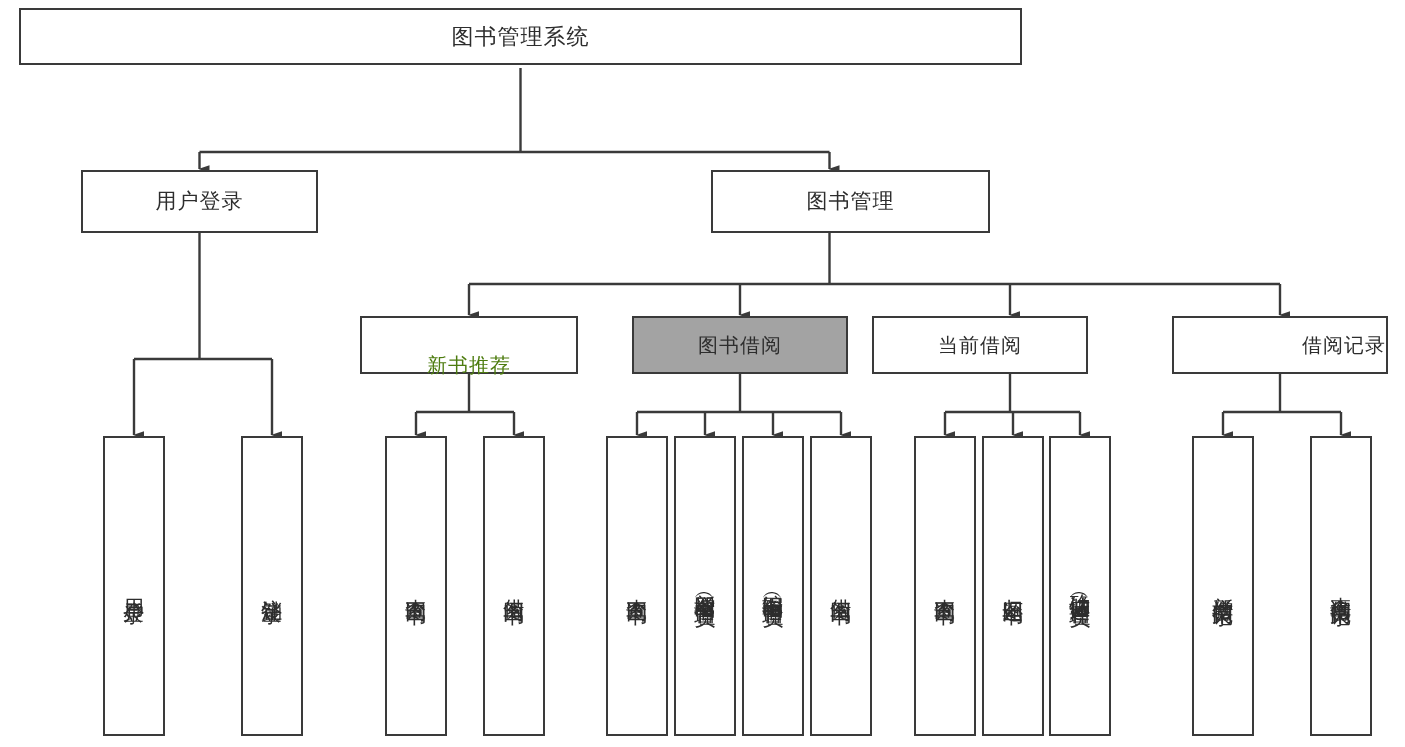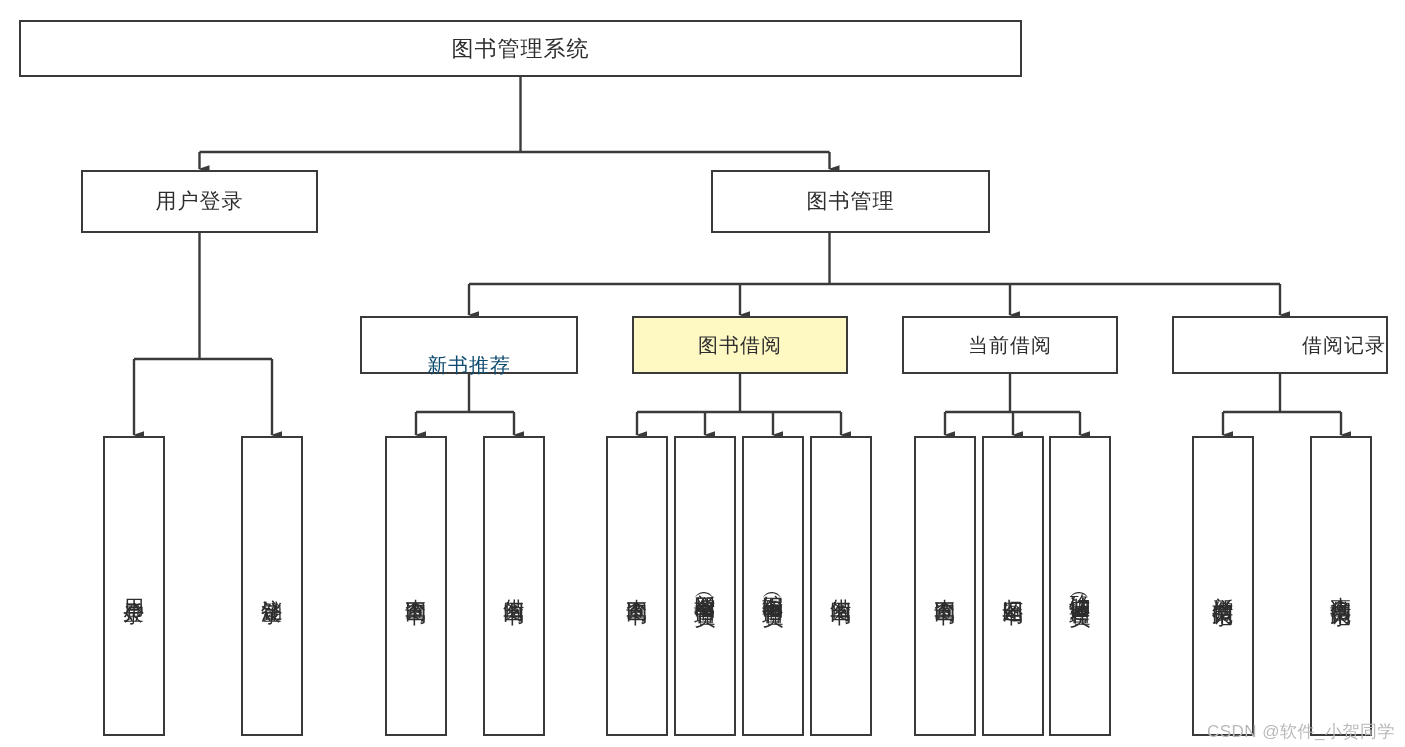--- a/index.html
+++ b/index.html
@@ -108,36 +108,36 @@
         <path d="M1013,412 L1013,435" marker-end="url(#arrowhead)"></path>
         <path d="M1080,412 L1080,435" marker-end="url(#arrowhead)"></path>
         <path d="M1280,374 L1280,412"></path>
         <path d="M1223,412 L1341,412"></path>
         <path d="M1223,412 L1223,435" marker-end="url(#arrowhead)"></path>
         <path d="M1341,412 L1341,435" marker-end="url(#arrowhead)"></path>
       </g>
   </svg>
 
   <div id="node-layer">
-      <div class="node level0" style="left: 19px; top: 20px; width: 1003px; height: 57px; border-color: rgb(58, 58, 58); background: rgb(255, 255, 255);">
+      <div class="node level0" style="left: 19px; top: 8px; width: 1003px; height: 57px; border-color: rgb(58, 58, 58); background: rgb(255, 255, 255);">
         <span class="node-label" style="color: rgb(45, 45, 45);">图书管理系统</span>
       </div>
       <div class="node level1" style="left: 81px; top: 170px; width: 237px; height: 63px; border-color: rgb(58, 58, 58); background: rgb(255, 255, 255);">
         <span class="node-label" style="color: rgb(45, 45, 45);">用户登录</span>
       </div>
       <div class="node level1" style="left: 711px; top: 170px; width: 279px; height: 63px; border-color: rgb(58, 58, 58); background: rgb(255, 255, 255);">
         <span class="node-label" style="color: rgb(45, 45, 45);">图书管理</span>
       </div>
       <div class="node level2" style="left: 360px; top: 316px; width: 218px; height: 58px; border-color: rgb(58, 58, 58); background: rgb(255, 255, 255);">
-        <span class="node-label" style="color: #0c4a6e; margin-top: 40px;">新书推荐</span>
+        <span class="node-label" style="color: #4d7c0f; margin-top: 40px;">新书推荐</span>
       </div>
-      <div class="node level2" style="left: 632px; top: 316px; width: 216px; height: 58px; border-color: rgb(58, 58, 58); background: #fef9c3;">
+      <div class="node level2" style="left: 632px; top: 316px; width: 216px; height: 58px; border-color: rgb(58, 58, 58); background: #a3a3a3;">
         <span class="node-label" style="color: rgb(45, 45, 45);">图书借阅</span>
       </div>
-      <div class="node level2" style="left: 902px; top: 316px; width: 216px; height: 58px; border-color: rgb(58, 58, 58); background: rgb(255, 255, 255);">
+      <div class="node level2" style="left: 872px; top: 316px; width: 216px; height: 58px; border-color: rgb(58, 58, 58); background: rgb(255, 255, 255);">
         <span class="node-label" style="color: rgb(45, 45, 45);">当前借阅</span>
       </div>
       <div class="node level2" style="left: 1172px; top: 316px; width: 216px; height: 58px; border-color: rgb(58, 58, 58); background: rgb(255, 255, 255); justify-content: flex-end;">
         <span class="node-label" style="color: rgb(45, 45, 45);">借阅记录</span>
       </div>
       <div class="node level3 leaf" style="left: 103px; top: 436px; width: 62px; height: 300px; border-color: rgb(58, 58, 58); background: rgb(255, 255, 255);">
         <span class="node-label" style="color: rgb(45, 45, 45);">用户登录</span>
       </div>
       <div class="node level3 leaf" style="left: 241px; top: 436px; width: 62px; height: 300px; border-color: rgb(58, 58, 58); background: rgb(255, 255, 255);">
         <span class="node-label" style="color: rgb(45, 45, 45);">注销登录</span>
@@ -170,14 +170,13 @@
         <span class="node-label" style="color: rgb(45, 45, 45);">确认归还（管理员）</span>
       </div>
       <div class="node level3 leaf" style="left: 1192px; top: 436px; width: 62px; height: 300px; border-color: rgb(58, 58, 58); background: rgb(255, 255, 255);">
         <span class="node-label" style="color: rgb(45, 45, 45);">新增借阅记录</span>
       </div>
       <div class="node level3 leaf" style="left: 1310px; top: 436px; width: 62px; height: 300px; border-color: rgb(58, 58, 58); background: rgb(255, 255, 255);">
         <span class="node-label" style="color: rgb(45, 45, 45);">查询借阅记录</span>
       </div>
     </div>
 
-  <div id="watermark">CSDN @软件_小贺同学</div>
 </div>
 
 </body></html>

